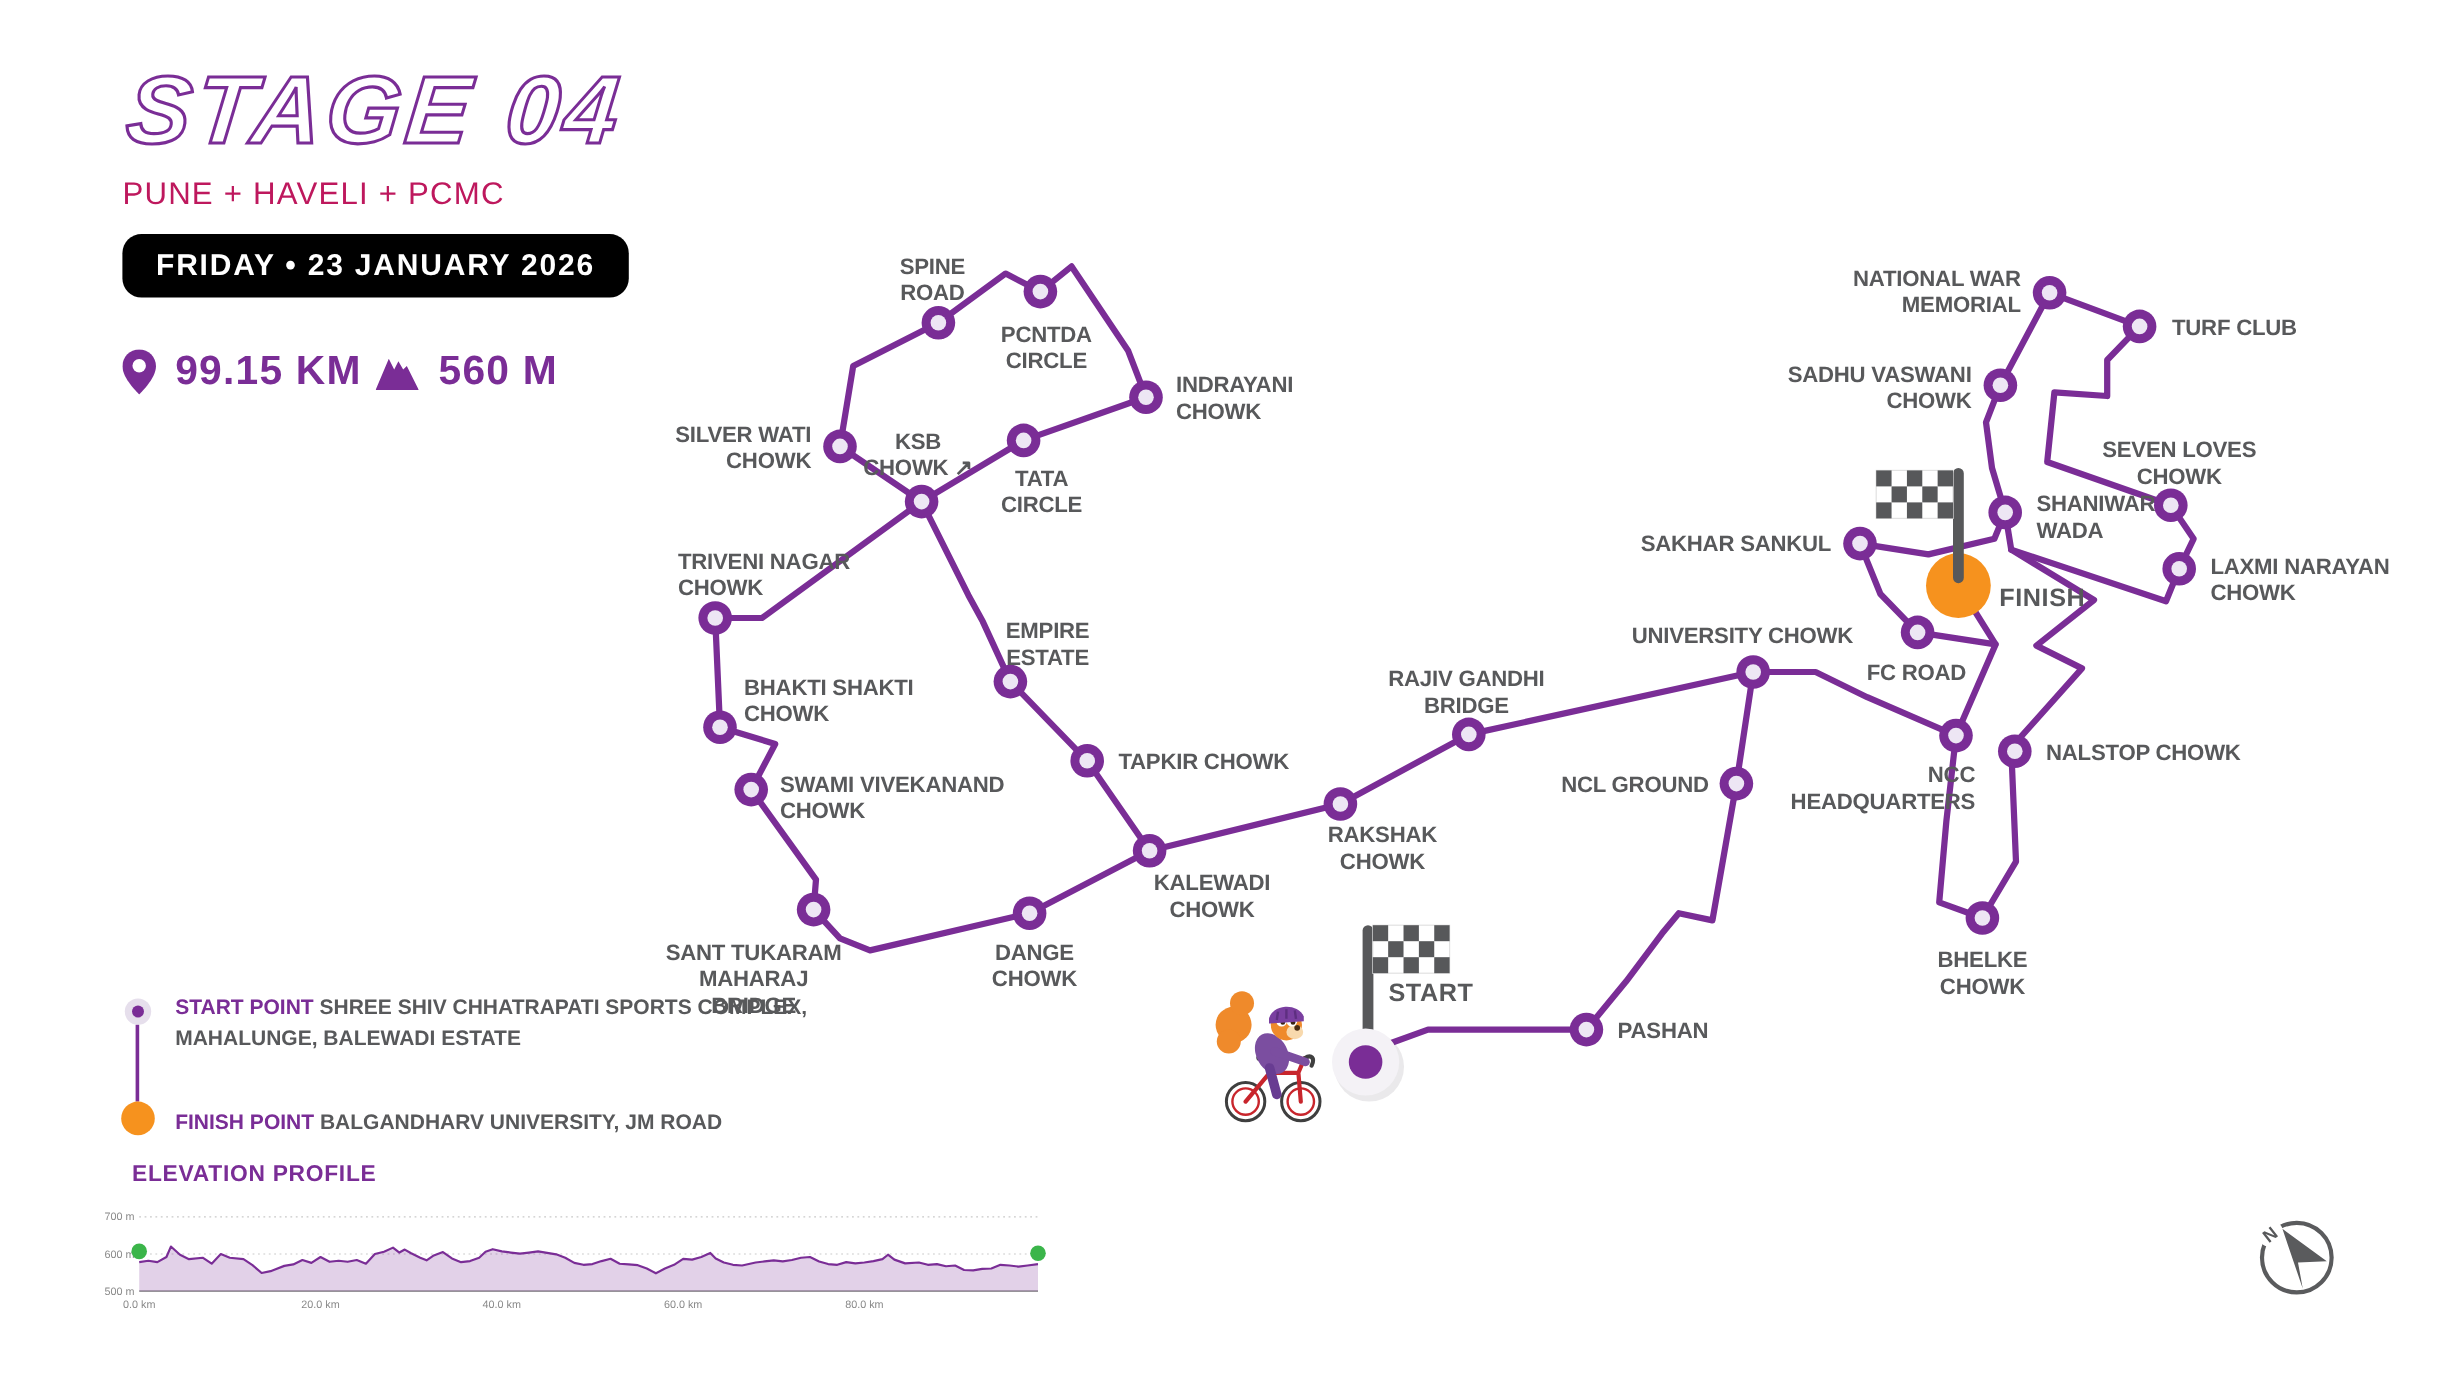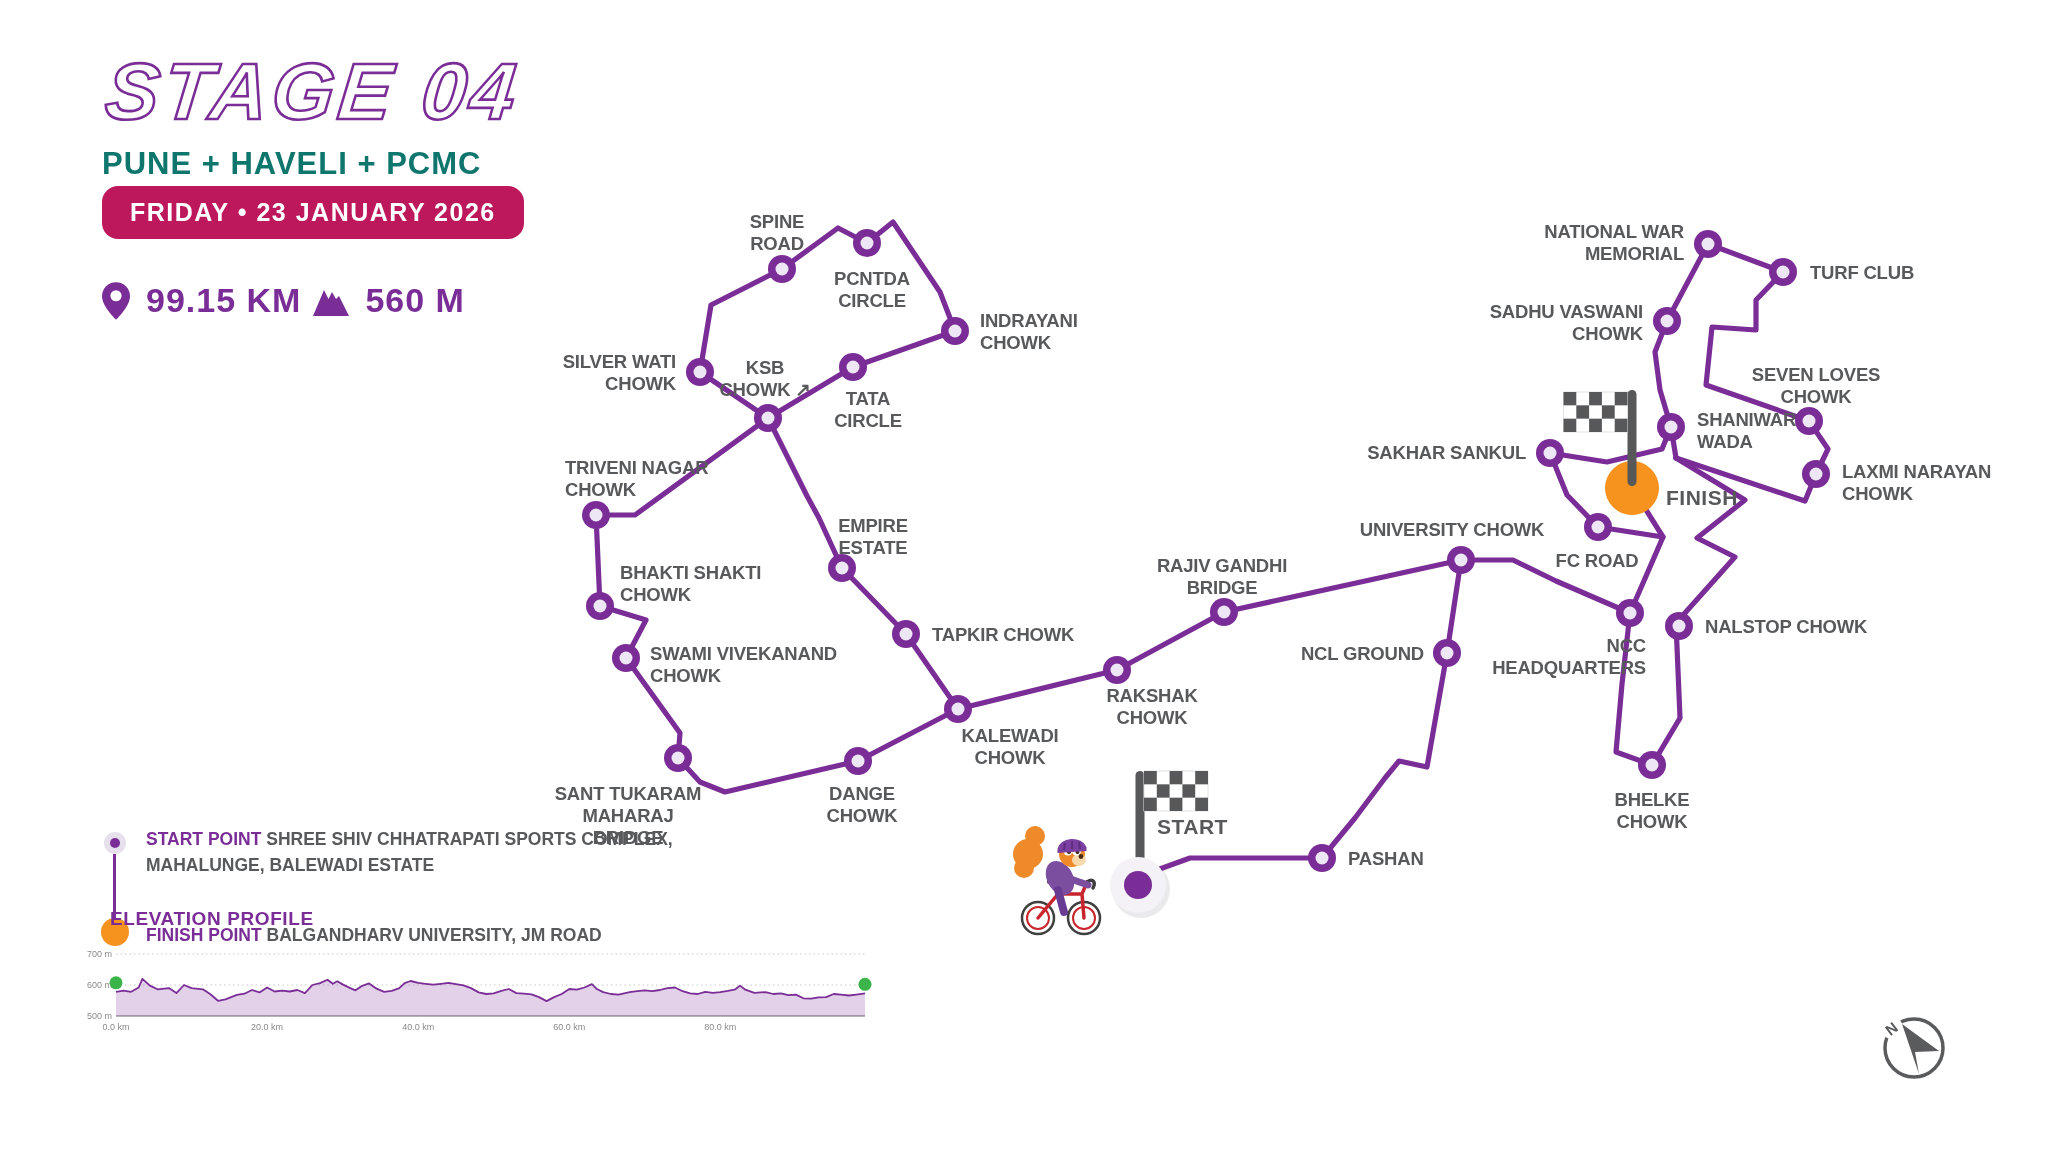--- a/index.html
+++ b/index.html
@@ -7,23 +7,23 @@
     width:2048px;height:1152px;position:relative;overflow:hidden;
     background:#ffffff;font-family:"Liberation Sans",sans-serif;
   }
   
   .header{position:absolute;left:102px;top:52px;z-index:3}
   .stage-title{
     margin:0;font-size:80px;line-height:1;font-style:italic;font-weight:900;
     letter-spacing:4px;color:#ffffff;-webkit-text-stroke:2.6px #7A2D96;
     transform:skewX(-6deg);transform-origin:left bottom;white-space:nowrap;
   }
-  .regions{margin-top:14px;font-size:31px;font-weight:bold;color:#0f766e;letter-spacing:1px}
+  .regions{margin-top:14px;font-size:26px;font-weight:normal;color:#be185d;letter-spacing:1px}
   .date-pill{
-    display:inline-block;margin-top:4px;background:#be185d;color:#fff;font-weight:bold;
+    display:inline-block;margin-top:18px;background:#000000;color:#fff;font-weight:bold;
     font-size:25px;letter-spacing:1.5px;padding:12px 28px;border-radius:16px;white-space:nowrap;
   }
   .stats{margin-top:42px;display:flex;flex-direction:row;gap:12px}
   .stat{display:flex;align-items:center;gap:16px;font-size:34px;font-weight:bold;color:#7A2D96;letter-spacing:1px}
   .stat .icn{flex:0 0 auto;display:inline-flex}
   
   #route-map{position:absolute;left:0;top:0;z-index:1}
   .wp-label{font-family:"Liberation Sans",sans-serif;font-weight:bold;font-size:18.5px;fill:#58595B;letter-spacing:-0.2px}
   .flag-label{font-family:"Liberation Sans",sans-serif;font-weight:bold;font-size:21px;fill:#57585A;letter-spacing:0.5px}
   .compass-n{font-family:"Liberation Sans",sans-serif;font-weight:bold;font-size:15px;fill:#57585A}
@@ -32,21 +32,21 @@
   .lg-start-dot{position:absolute;left:4px;top:6px;width:22px;height:22px;border-radius:50%;background:#E6DFEC}
   .lg-start-dot::after{content:"";position:absolute;left:6px;top:6px;width:10px;height:10px;border-radius:50%;background:#7A2D96}
   .lg-connector{position:absolute;left:13px;top:28px;width:3px;height:64px;background:#7A2D96}
   .lg-finish-dot{position:absolute;left:1px;top:92px;width:28px;height:28px;border-radius:50%;background:#F6921E}
   .lg-row{position:absolute;left:46px;font-size:17.5px;font-weight:bold;line-height:1.5;white-space:nowrap}
   .lg-row1{top:0}
   .lg-row2{top:96px}
   .lg-title{color:#7A2D96}
   .lg-desc{color:#58595B}
   
-  .elev{position:absolute;left:86px;top:908px;z-index:3}
+  .elev{position:absolute;left:86px;top:968px;z-index:3}
   .elev h3{margin:0 0 6px 24px;font-size:19px;font-weight:bold;color:#7A2D96;letter-spacing:0.6px}
   .tick-label{font-family:"Liberation Sans",sans-serif;font-size:9px;fill:#8a8a8a}
 </style>
 </head>
 <body>
 
 <div class="header">
   <h1 class="stage-title">STAGE 04</h1>
   <div class="regions">PUNE + HAVELI + PCMC</div>
   <div class="date-pill">FRIDAY  •  23 JANUARY 2026</div>

